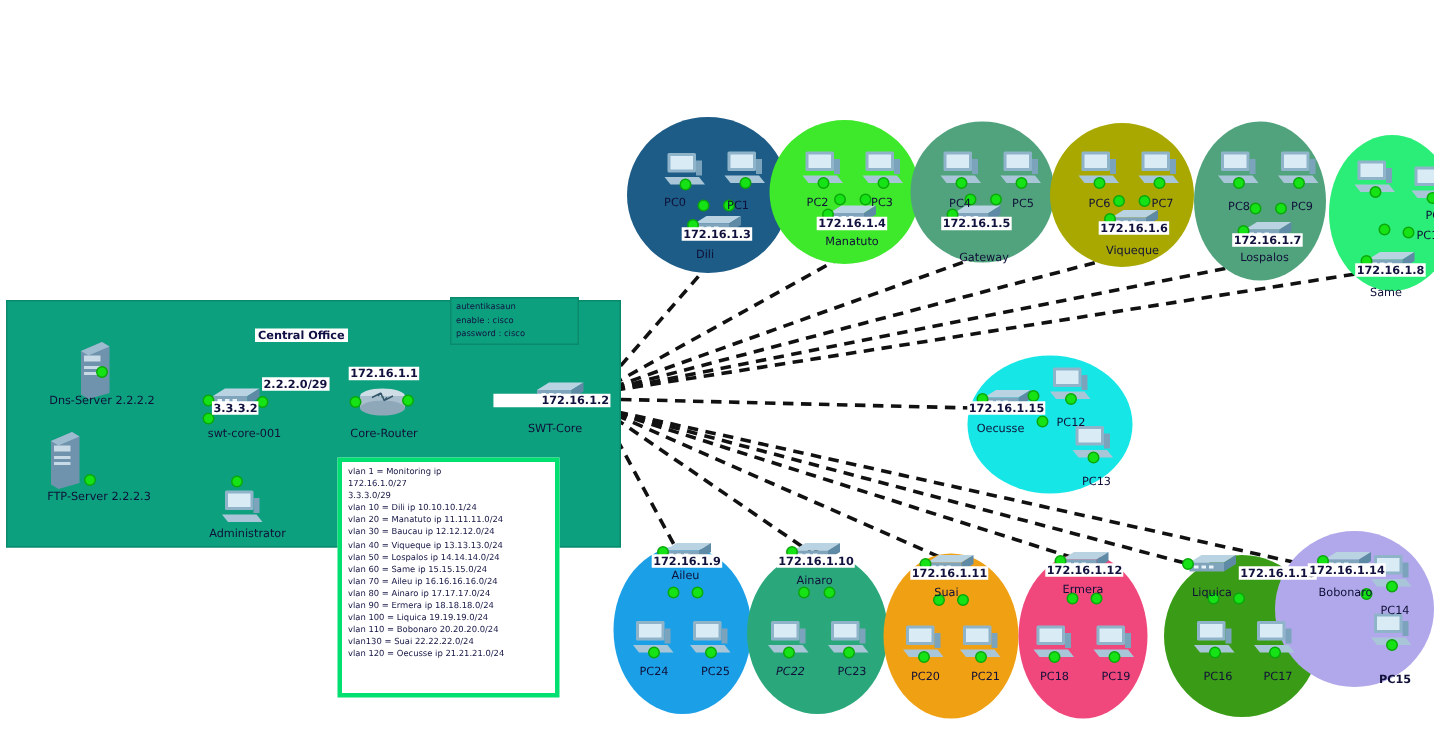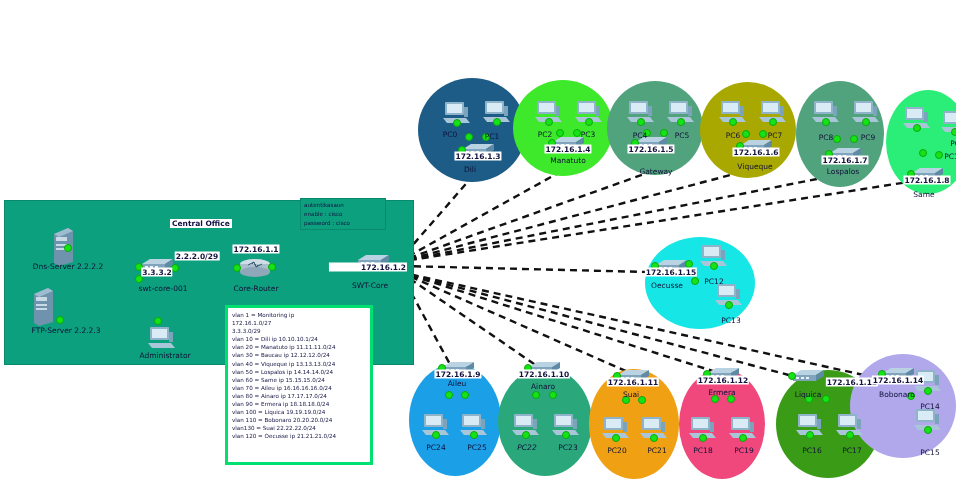--- a/index.html
+++ b/index.html
@@ -583,21 +583,21 @@
         </svg></div>
       <div class="nodelabel" style="left: 930px; top: 402px;">PC14</div>
       <div class="dot" style="left: 910.6px; top: 379.56px;"></div>
       <div class="dot" style="left: 928px; top: 391px;"></div>
       <div class="dev pc" style="left: 913px; top: 408px;"><svg viewBox="0 0 30 24" width="30" height="24">
           <rect x="3" y="1" width="19" height="13" rx="1" fill="#8fb3c9"></rect>
           <rect x="5" y="3" width="15" height="9" fill="#d9ebf5"></rect>
           <polygon points="1,17 24,17 28,22 5,22" fill="#a9c6d8"></polygon>
           <rect x="22" y="6" width="4" height="10" fill="#7ba3bb"></rect>
         </svg></div>
-      <div class="nodelabel" style="left: 930px; top: 448px;">PC15</div>
+      <div class="nodelabel" style="left: 930px; top: 448px; font-weight: bold;">PC15</div>
       <div class="dot" style="left: 910.6px; top: 395.94px;"></div>
       <div class="dot" style="left: 928px; top: 430px;"></div>
       <div class="dot" style="left: 882px; top: 374px;"></div>
     </div>
 
   <div class="dev srv" style="left:52px; top:228px;">
     <svg viewBox="0 0 22 38" width="22" height="38" xmlns="http://www.w3.org/2000/svg">
       <polygon points="2,6 16,0 21,3 21,34 7,38 2,35" fill="#6f93ac"></polygon>
       <polygon points="2,6 16,0 21,3 7,9" fill="#9dbccf"></polygon>
       <rect x="4" y="9" width="11" height="4" fill="#c8dae6"></rect>

